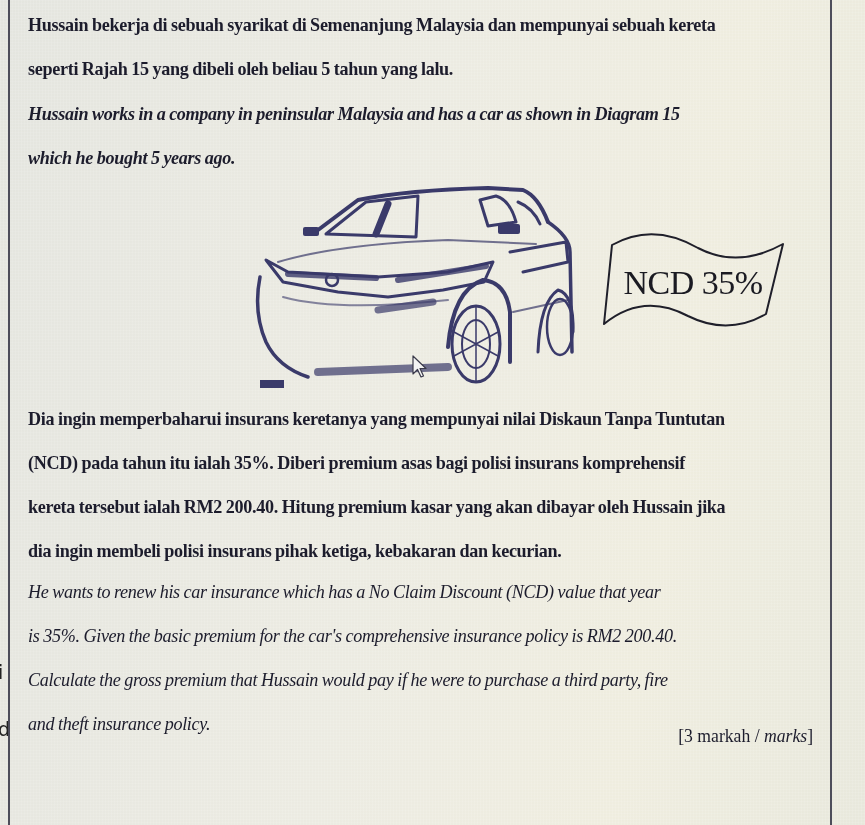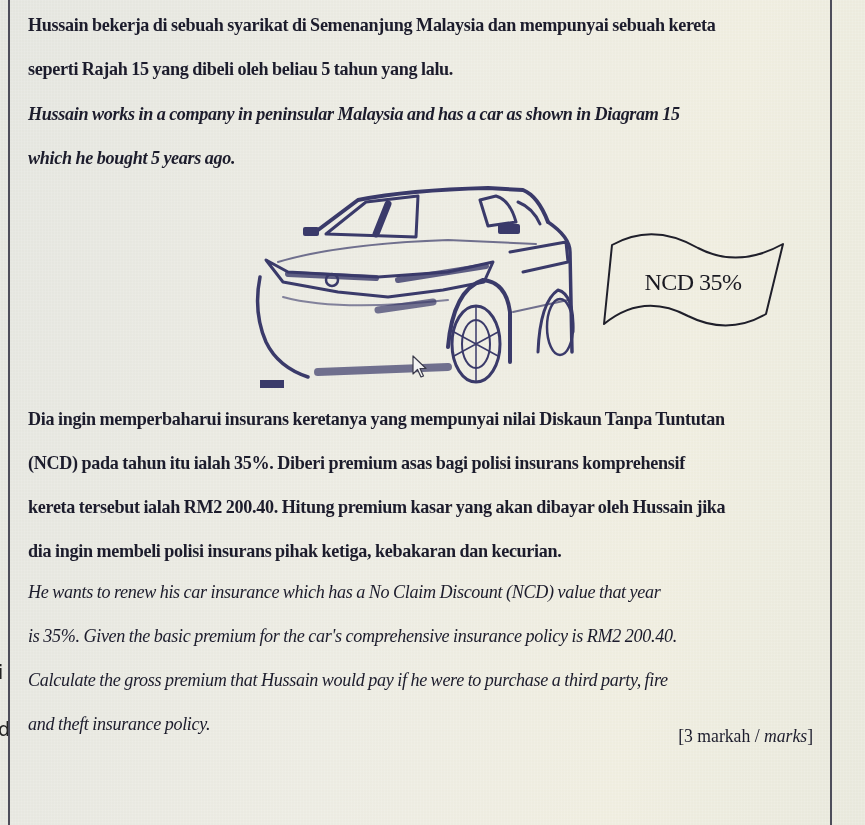--- a/index.html
+++ b/index.html
@@ -77,21 +77,21 @@
     .flag-label {
       position: absolute;
       left: 598px;
       top: 224px;
       width: 190px;
       height: 115px;
       display: flex;
       align-items: center;
       justify-content: center;
       font-family: "Liberation Serif", "DejaVu Serif", serif;
-      font-size: 24px;
+      font-size: 34px;
       color: #1a1a22;
       letter-spacing: -0.5px;
       padding-top: 2px;
       box-sizing: border-box;
     }
     .marks {
       position: absolute;
       right: 52px;
       top: 725px;
       font-size: 19px;

